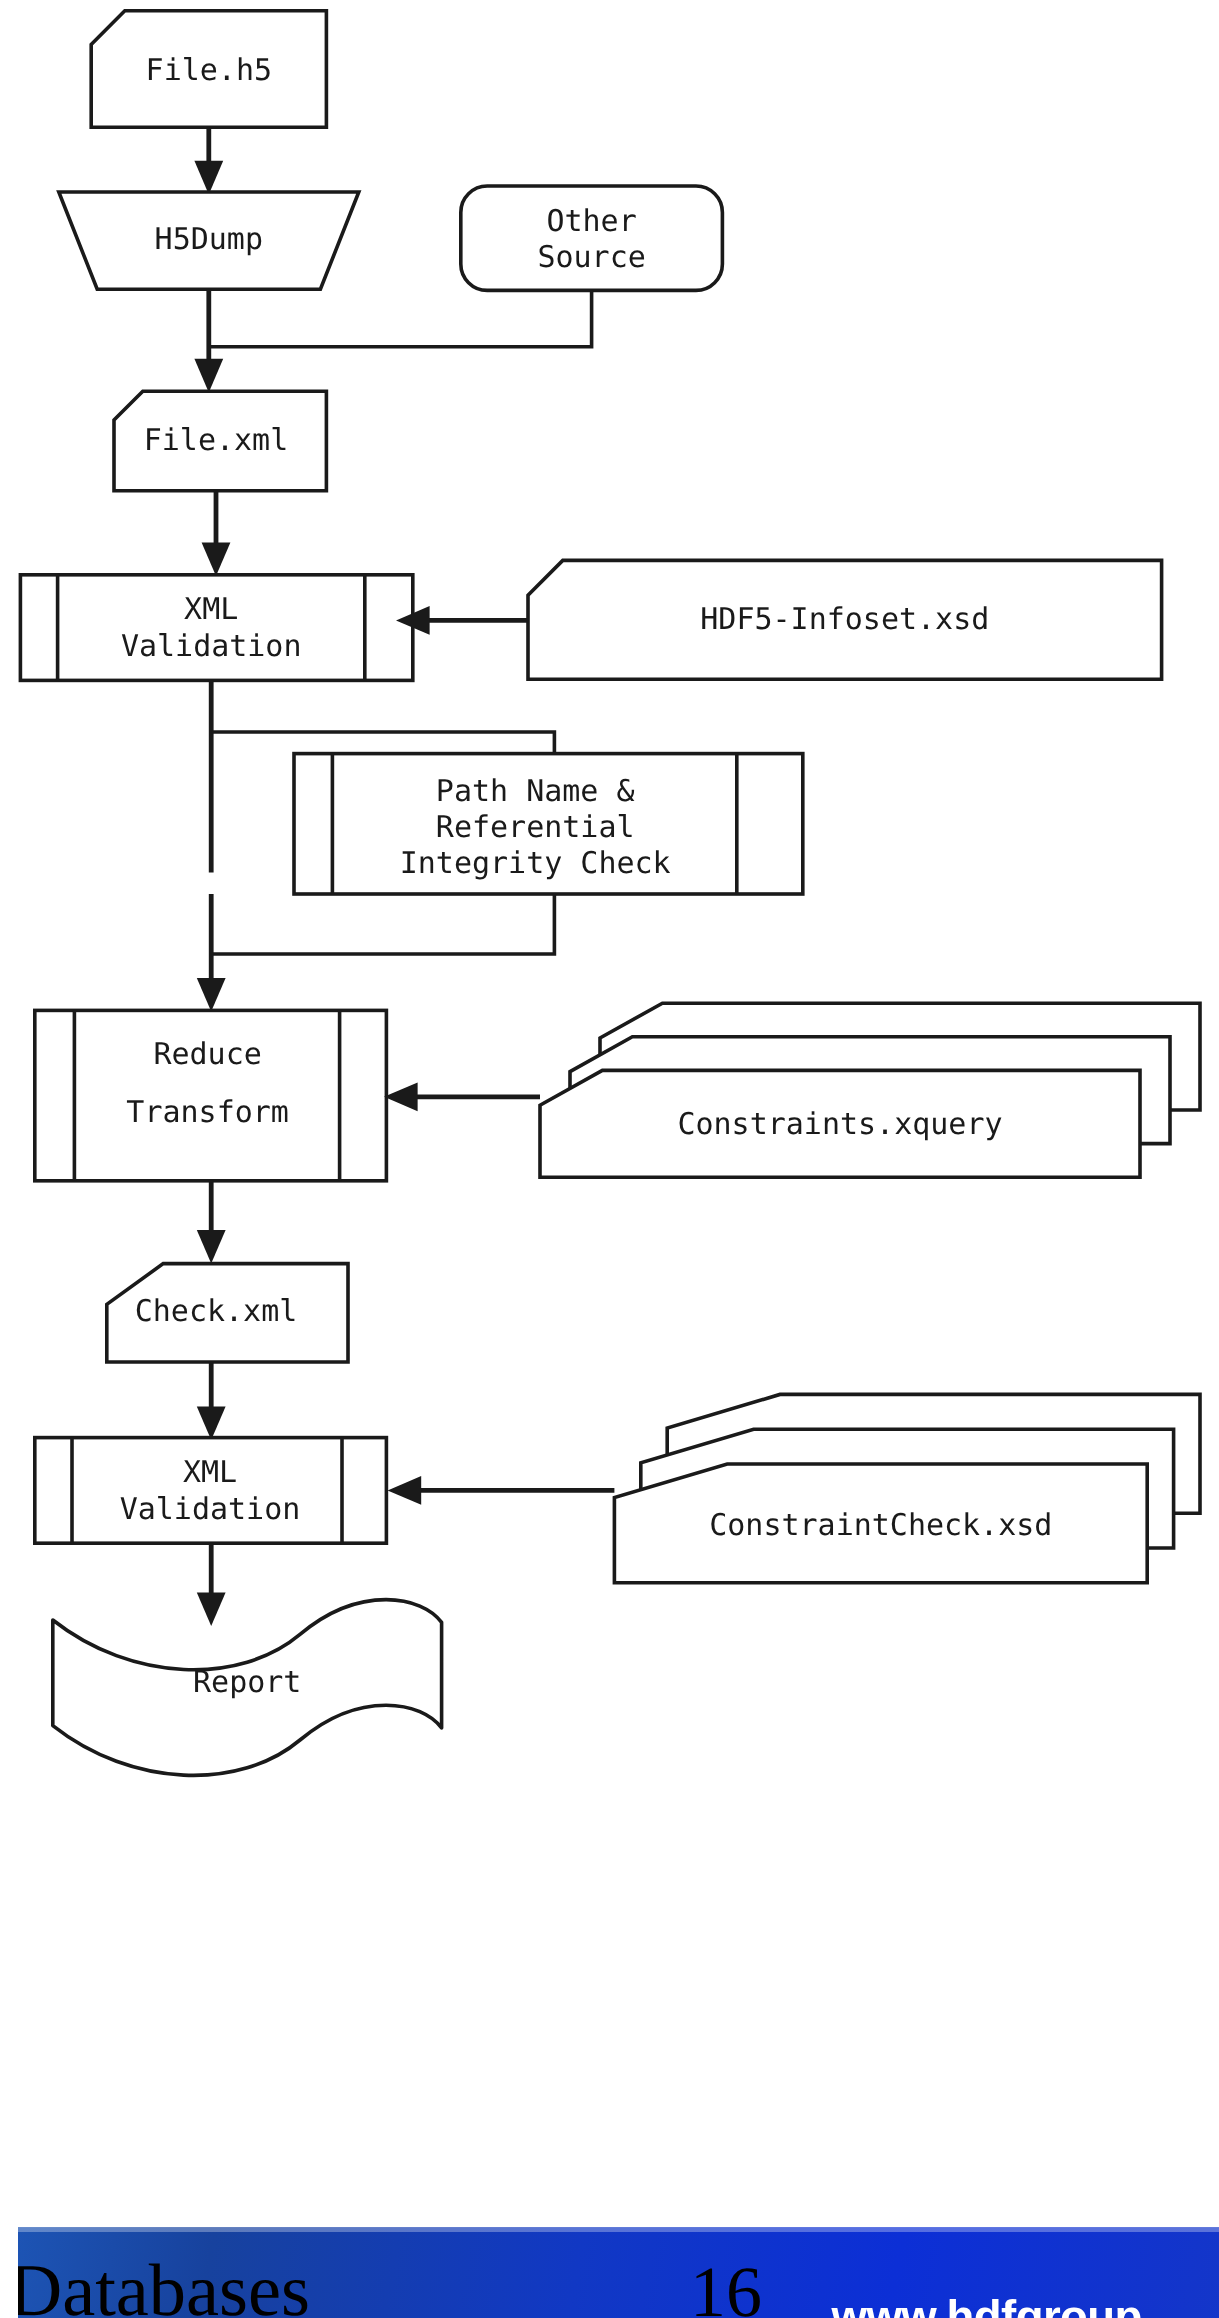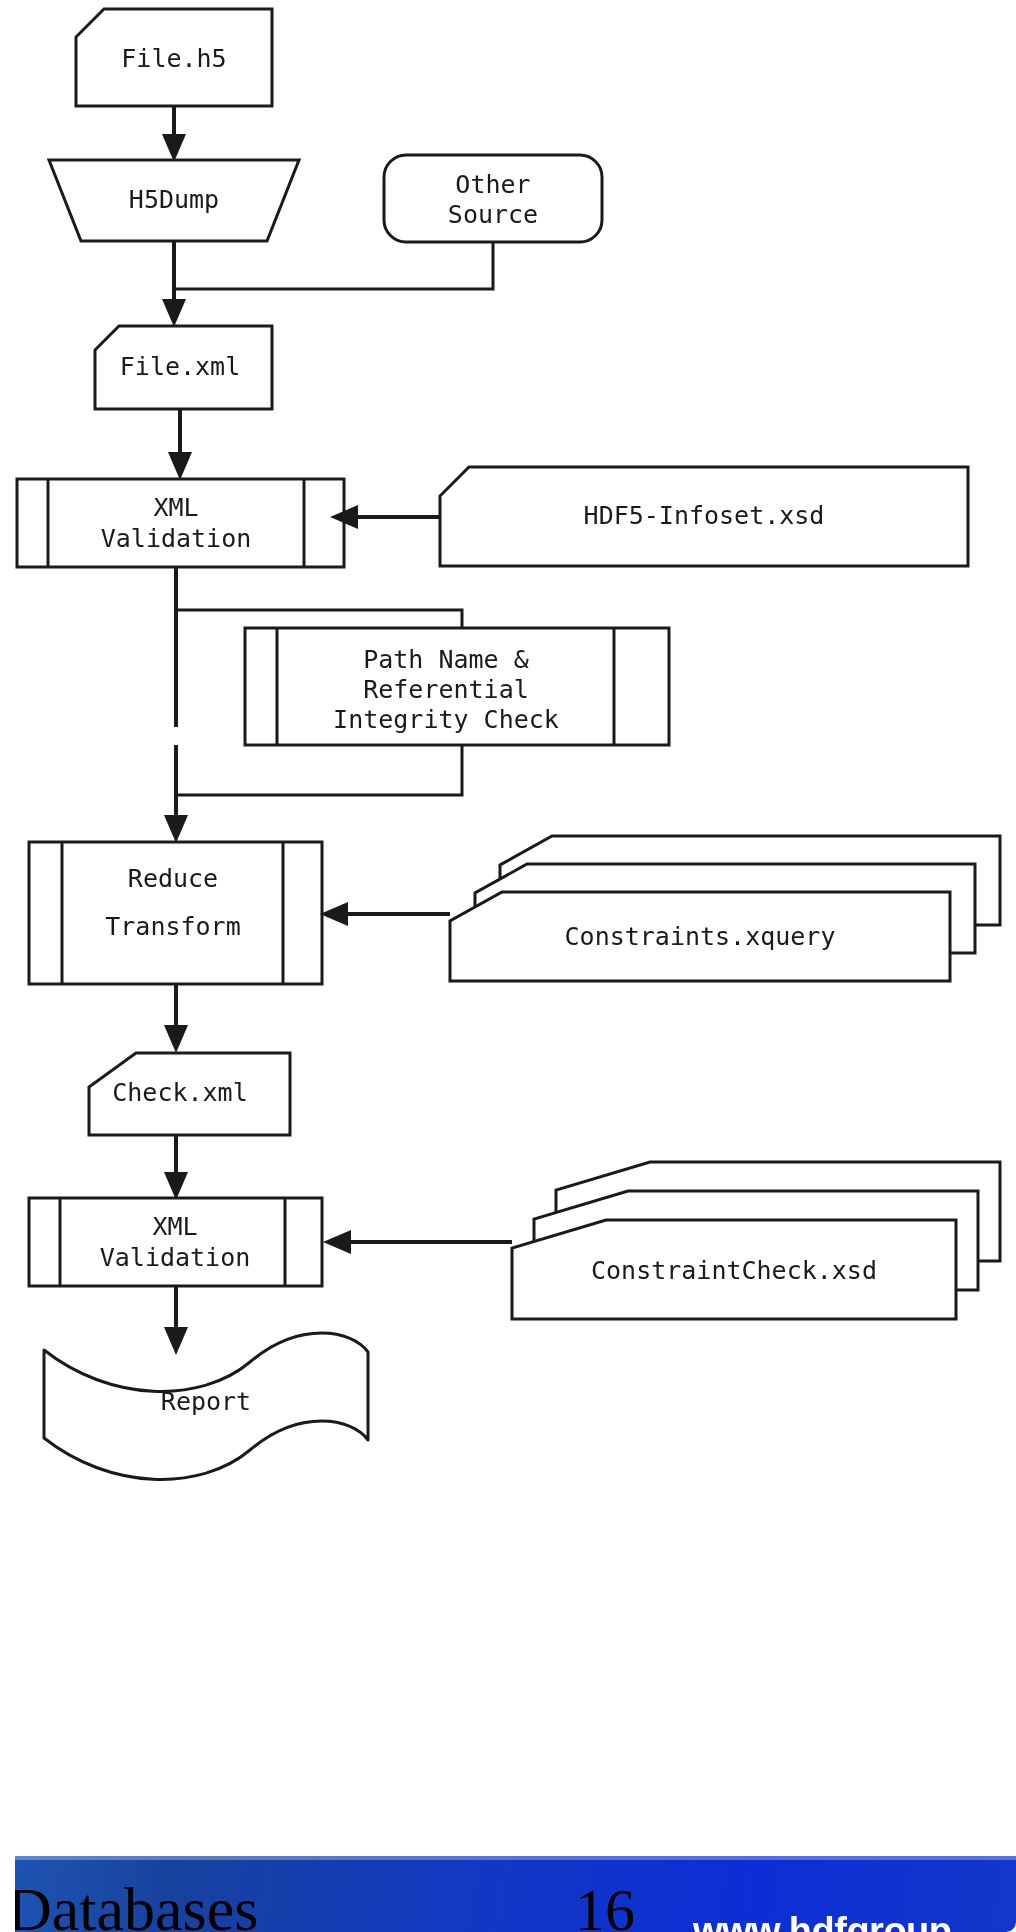--- a/index.html
+++ b/index.html
@@ -10,21 +10,20 @@
   }
   body {
     font-family: "DejaVu Sans Mono", monospace;
   }
   #page {
     position: relative;
     width: 1016px;
     height: 1932px;
     background: #ffffff;
     overflow: hidden;
-    border-radius: 10px;
   }
   #flow-svg {
     position: absolute;
     left: 0;
     top: 0;
     width: 1016px;
     height: 1830px;
   }
   .shape-stroke {
     fill: #ffffff;

